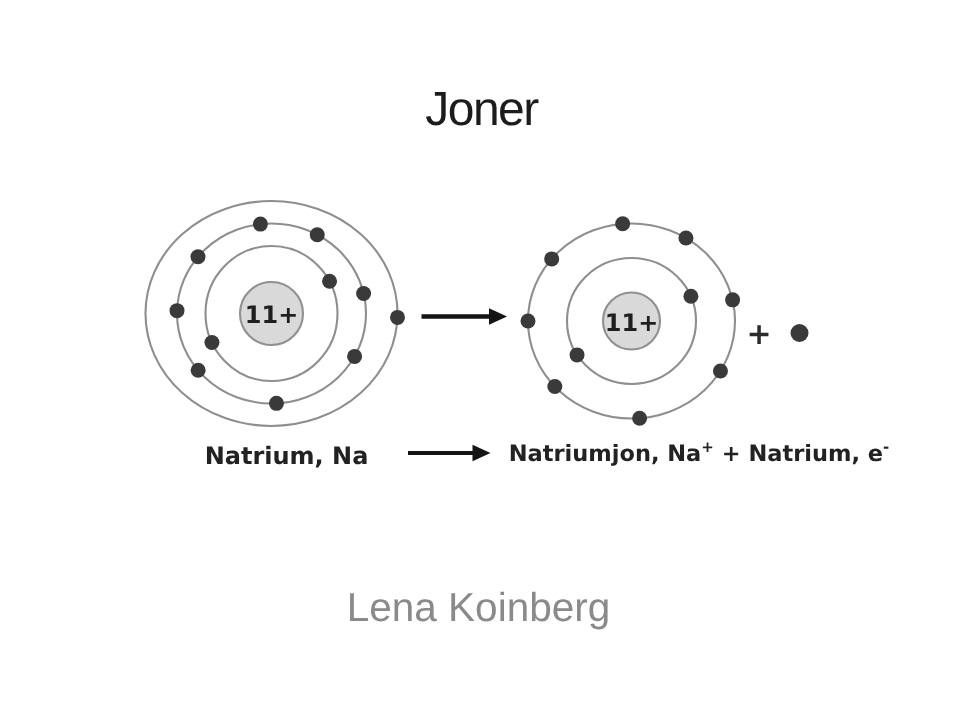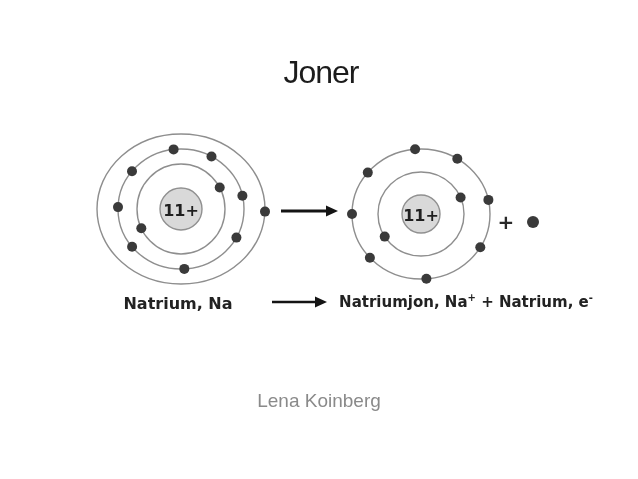--- a/index.html
+++ b/index.html
@@ -23,39 +23,39 @@
     letter-spacing: -1px;
     color: #1c1c1c;
     line-height: 1.1;
   }
   .slide-author {
     position: absolute;
     top: 390px;
     left: 0;
     width: 100%;
     text-align: center;
-    font-size: 19px;
+    font-size: 27px;
     font-weight: 400;
     color: #8a8a8a;
   }
   .diagram-svg {
     position: absolute;
     top: 0;
     left: 0;
   }
   .diagram-label {
     position: absolute;
     transform: translateX(-50%);
     white-space: nowrap;
     font-family: "DejaVu Sans", sans-serif;
     font-weight: bold;
     color: #222222;
   }
   .reactant-label {
-    left: 178px;
+    left: 191px;
     top: 294px;
     font-size: 16px;
   }
   .product-label {
     left: 466px;
     top: 293px;
     font-size: 15px;
   }
   .product-label sup {
     font-size: 10px;

